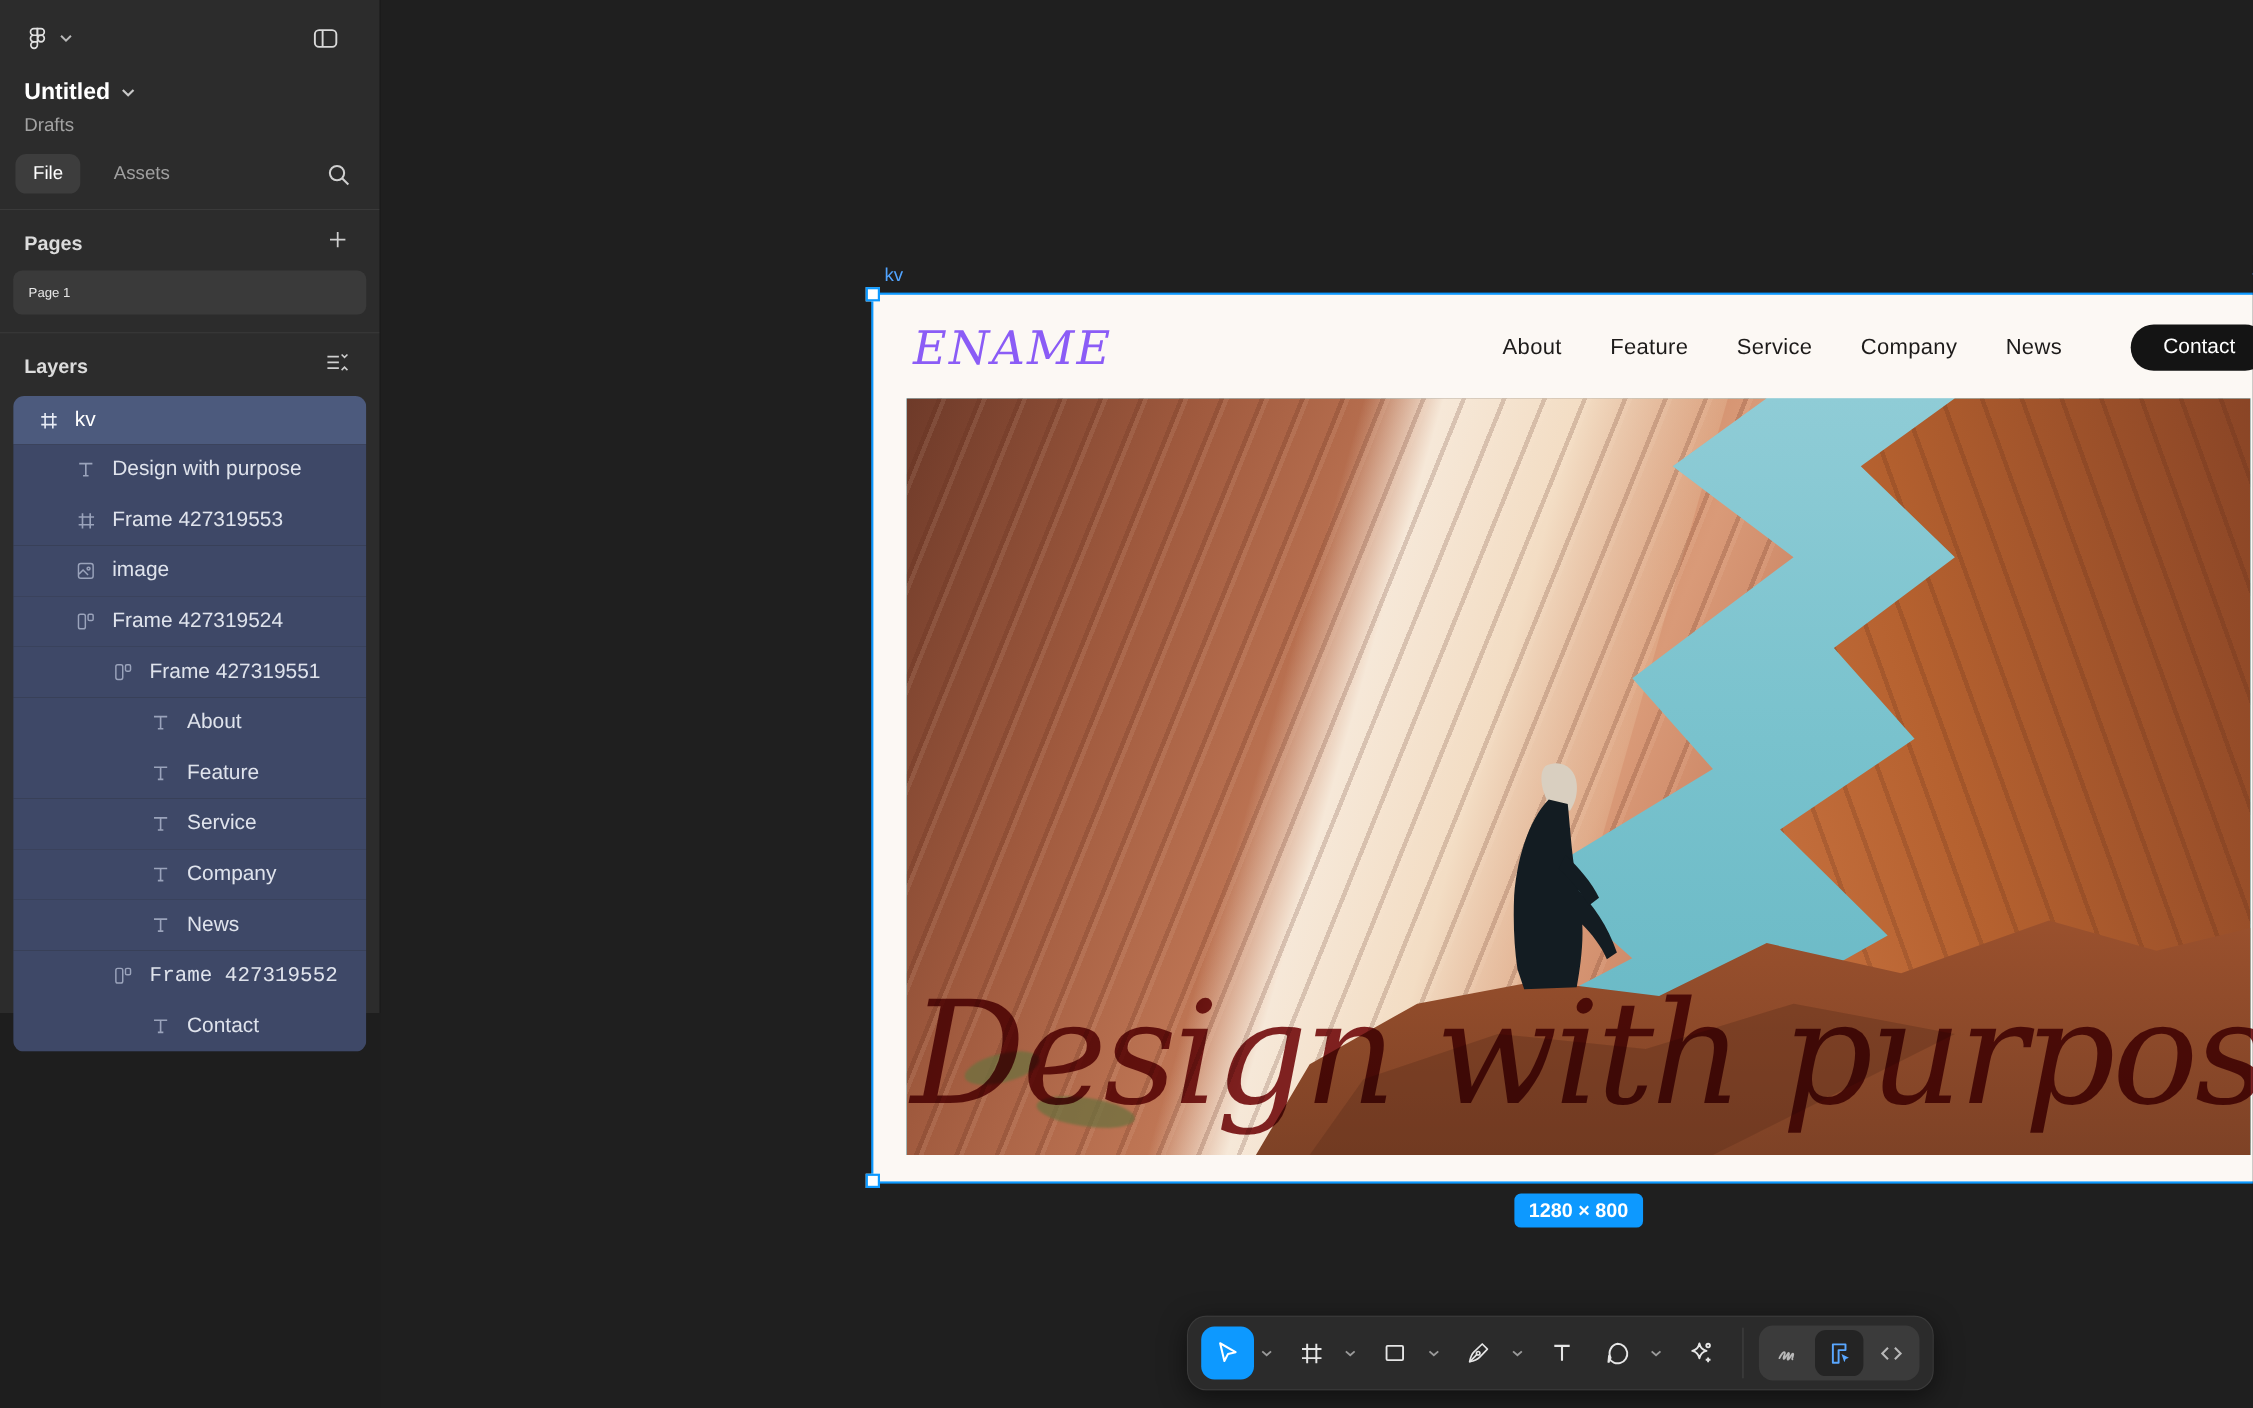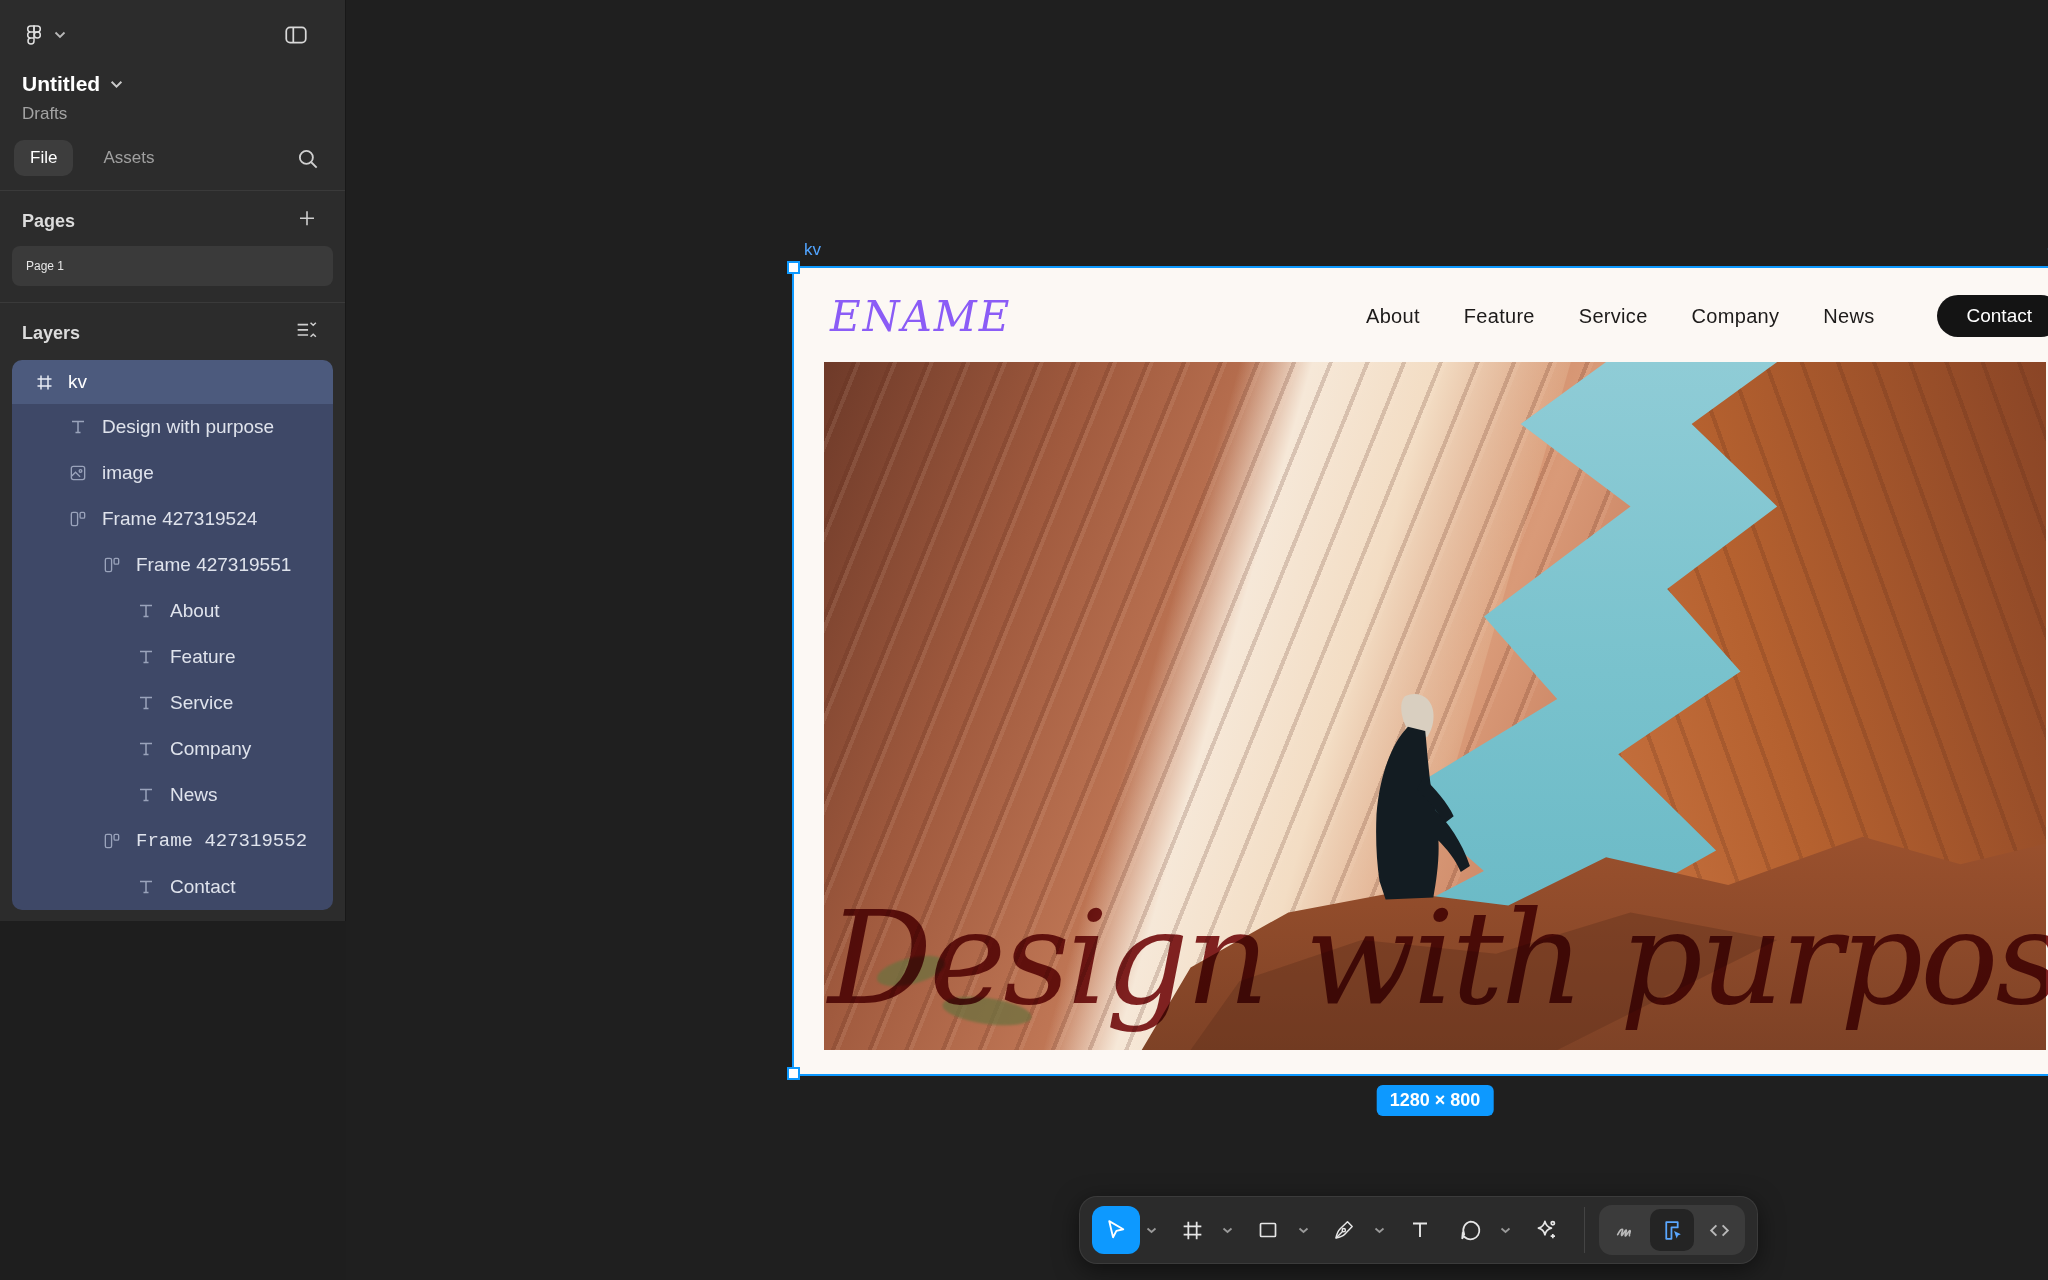--- a/index.html
+++ b/index.html
@@ -205,20 +205,28 @@
           <div class="layer-row" style="padding-left: 54px;">
             <span class="layer-ic">
               <svg width="20" height="20" viewBox="0 0 20 20" fill="none" stroke="currentColor" stroke-width="1.5">
                 <path d="M4 4.5h12M10 4.5v11M7.5 15.5h5"></path>
               </svg>
             </span>
             <span>Design with purpose</span>
           </div>
           <div class="layer-row" style="padding-left: 54px;">
             <span class="layer-ic">
+              <svg width="21" height="21" viewBox="0 0 24 24" fill="none" stroke="currentColor" stroke-width="1.7">
+                <path d="M8 4v16M16 4v16M4 8h16M4 16h16"></path>
+              </svg>
+            </span>
+            <span>Frame 427319553</span>
+          </div>
+          <div class="layer-row" style="padding-left: 54px;">
+            <span class="layer-ic">
               <svg width="20" height="20" viewBox="0 0 24 24" fill="none" stroke="currentColor" stroke-width="1.6">
                 <rect x="4" y="4" width="16" height="16" rx="2.5"></rect>
                 <path d="M4.5 15.5l4.5-4.5 5.5 5.5"></path>
                 <circle cx="15" cy="9.5" r="1.6"></circle>
               </svg>
             </span>
             <span>image</span>
           </div>
           <div class="layer-row" style="padding-left: 54px;">
             <span class="layer-ic">

